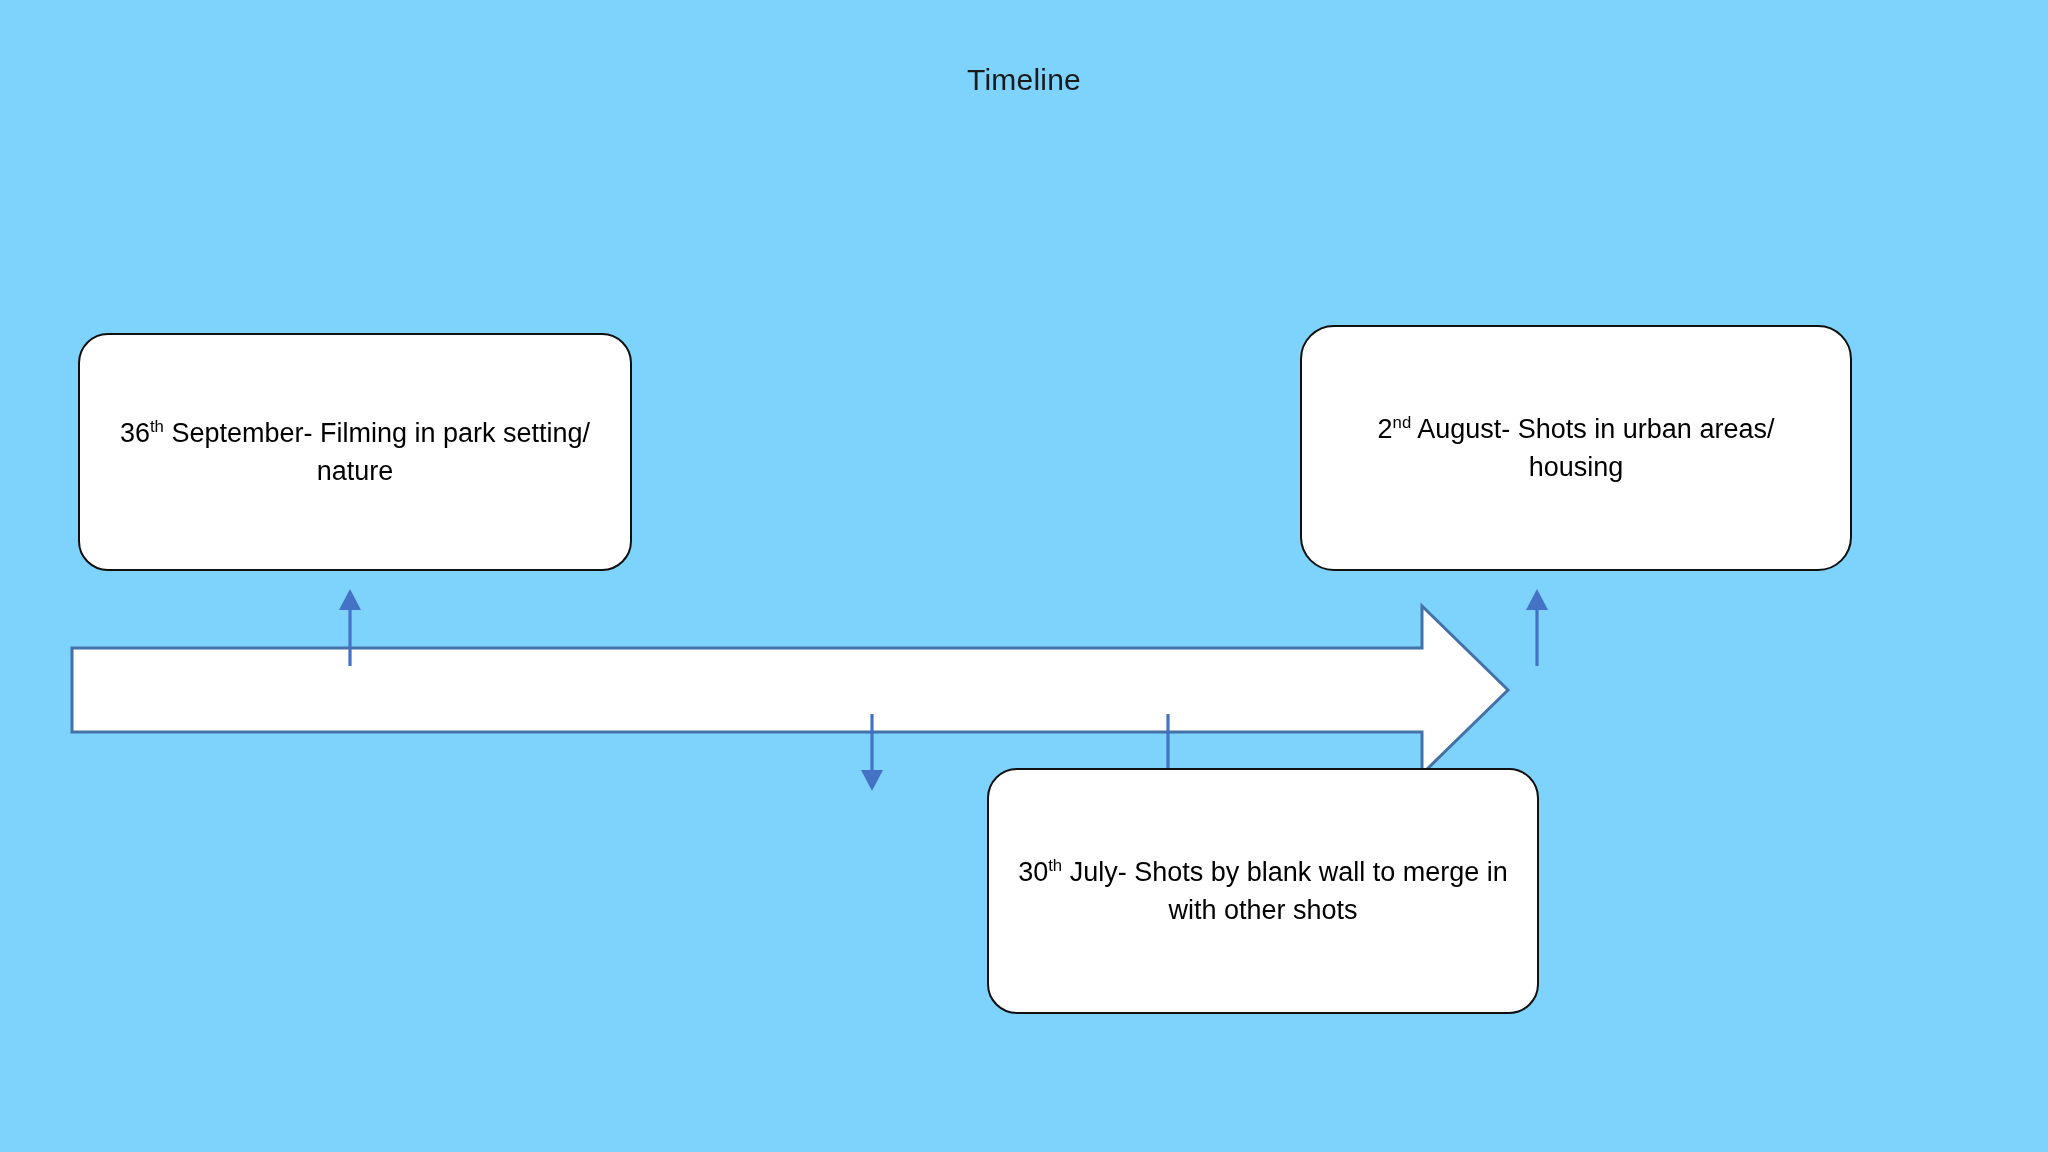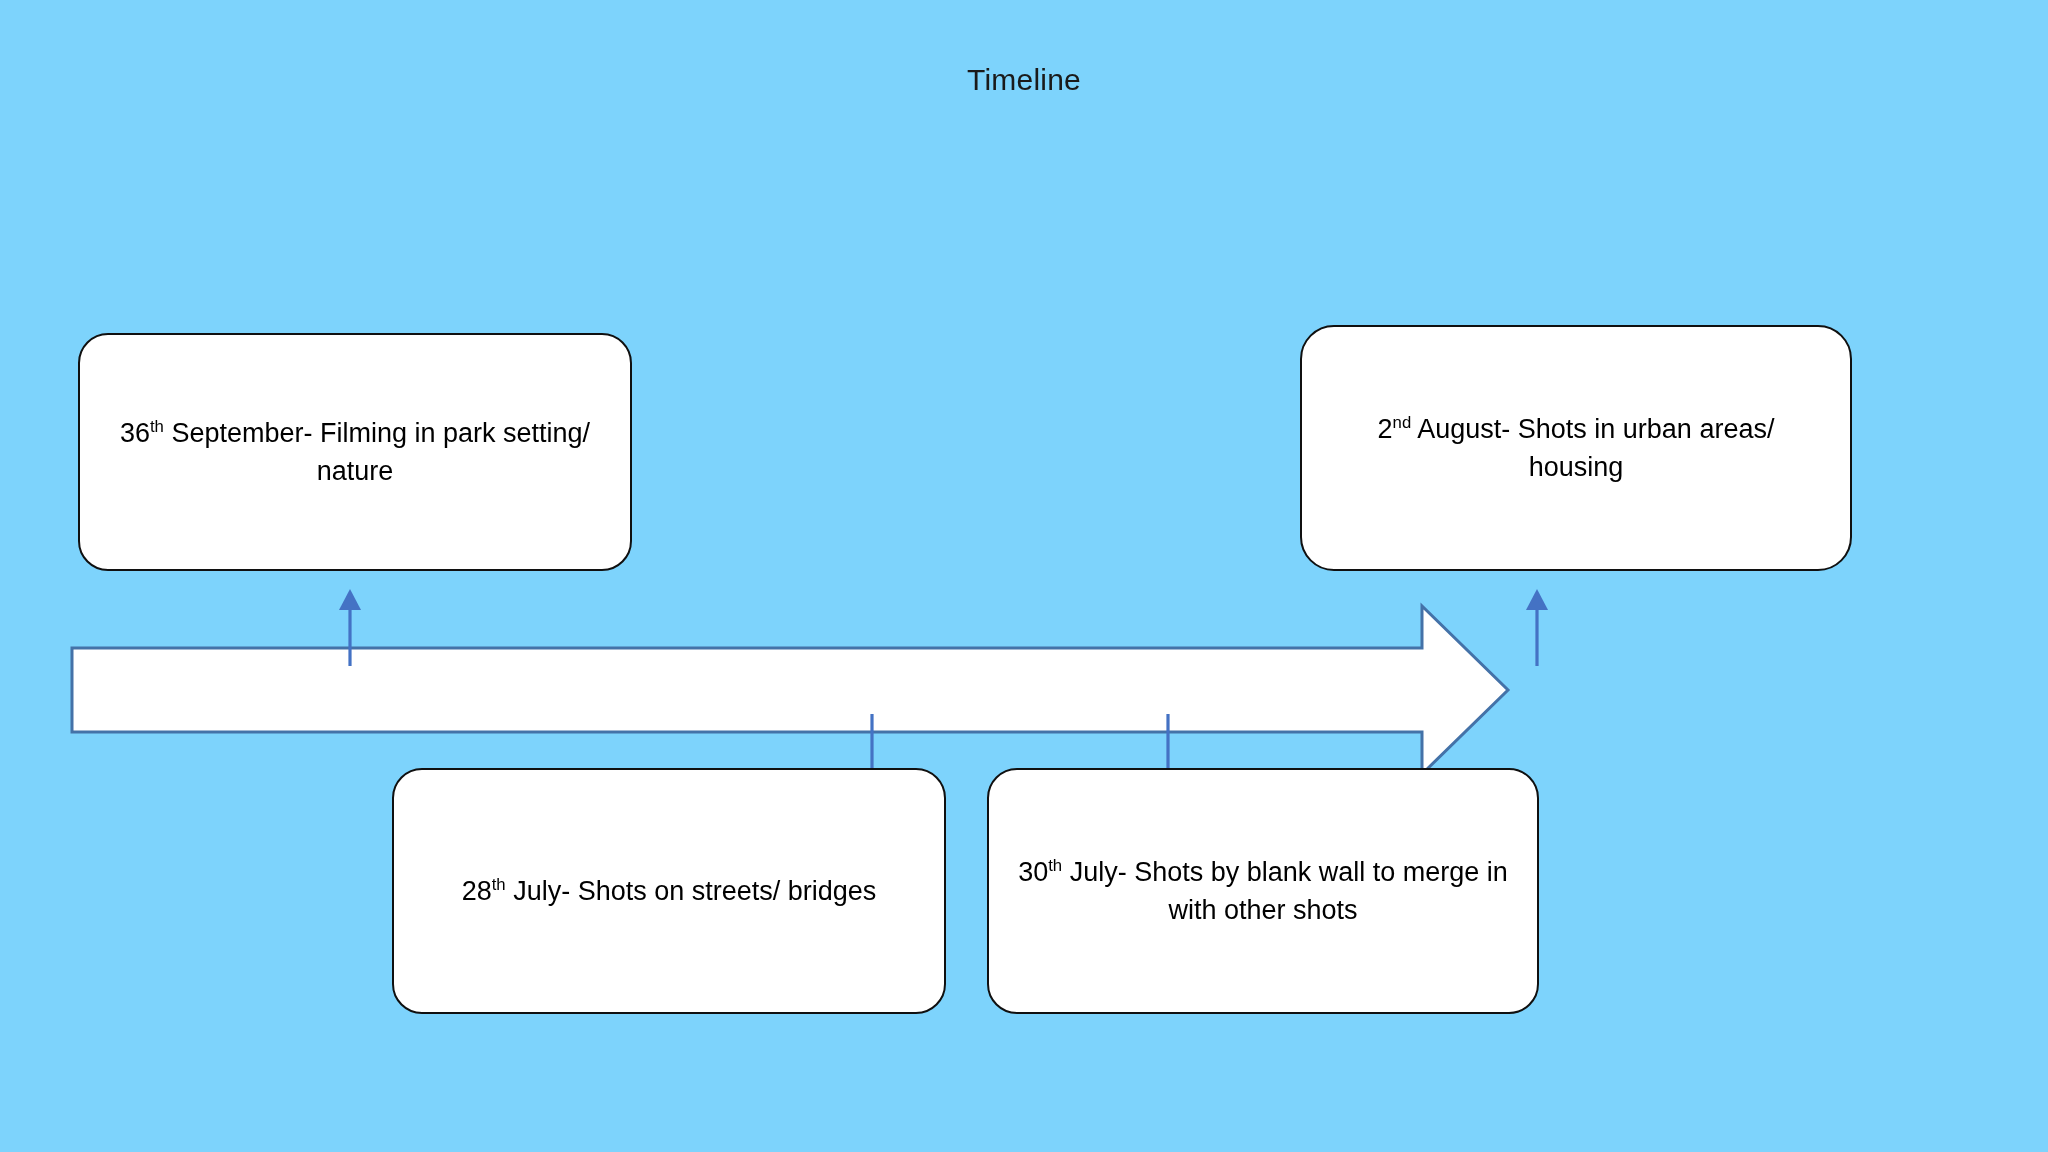--- a/index.html
+++ b/index.html
@@ -124,21 +124,18 @@
   </div>
 
   <div class="callout" id="box-1">
     <span class="txt"><span>36</span><sup>th</sup><span> September- Filming in park setting/ nature</span></span>
   </div>
 
   <div class="callout" id="box-2">
     <span class="txt"><span>2</span><sup>nd</sup><span> August- Shots in urban areas/ housing</span></span>
   </div>
 
-  <div class="callout" id="box-3">
-    <span class="txt"><span>28</span><sup>th</sup><span> July- Shots on streets/ bridges</span></span>
-  </div>
 
   <div class="callout" id="box-4">
     <span class="txt"><span>30</span><sup>th</sup><span> July- Shots by blank wall to merge in with other shots</span></span>
   </div>
 
 </div>
 
 </body></html>

